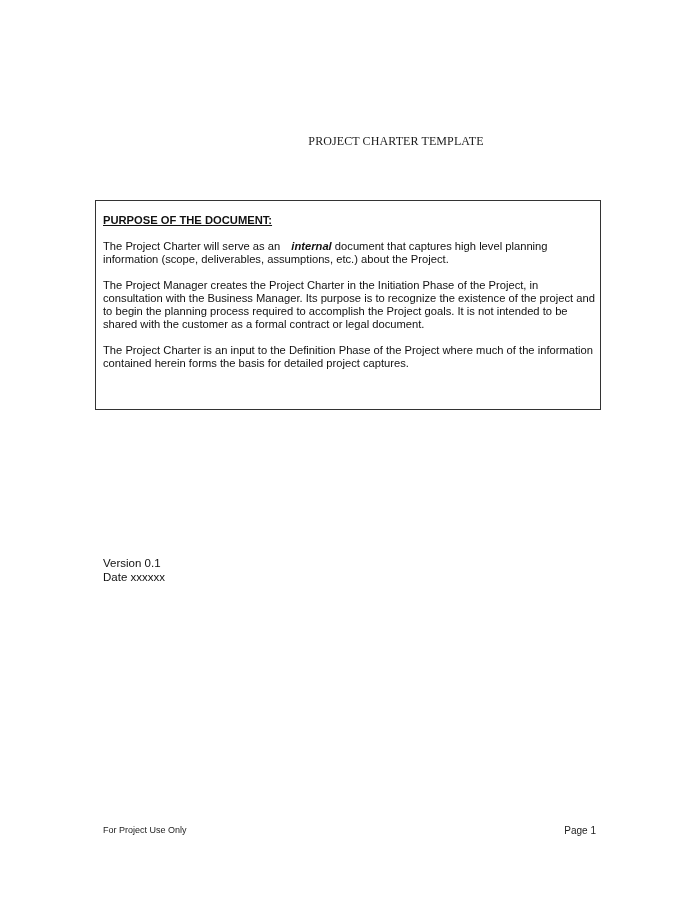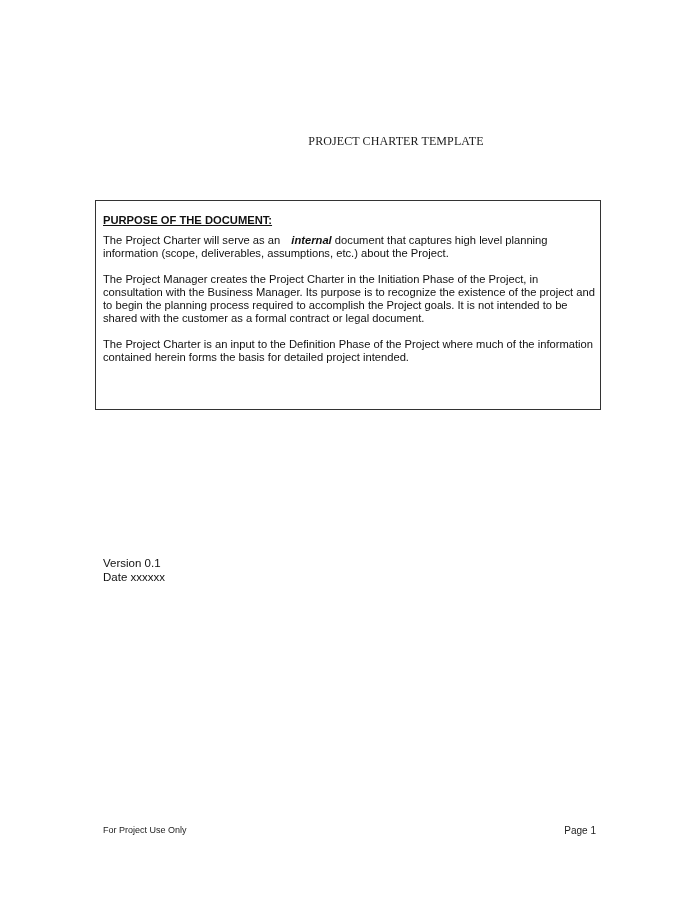--- a/index.html
+++ b/index.html
@@ -41,21 +41,21 @@
       top: 13px;
       width: 492px;
       font-family: "Liberation Sans", sans-serif;
       font-size: 11.2px;
       line-height: 13px;
       color: #111111;
     }
     .box-heading {
       font-weight: bold;
       text-decoration: underline;
-      margin: 0 0 7px 0;
+      margin: 0 0 13px 0;
     }
     .box-para {
       margin: 0 0 13px 0;
     }
     .box-para em {
       font-weight: bold;
       font-style: italic;
       margin-left: 8px;
     }
     .version-block {
@@ -88,21 +88,21 @@
 </head>
 <body>
 
 <div class="doc-title">PROJECT CHARTER TEMPLATE</div>
 
 <div class="purpose-box">
   <div class="box-inner">
     <p class="box-heading">PURPOSE OF THE DOCUMENT:</p>
     <p class="box-para"><span>The Project Charter will serve as an </span><em>internal</em><span> document that captures high level planning information (scope, deliverables, assumptions, etc.) about the Project.</span></p>
     <p class="box-para">The Project Manager creates the Project Charter in the Initiation Phase of the Project, in consultation with the Business Manager.  Its purpose is to recognize the existence of the project and to begin the planning process required to accomplish the Project goals.  It is not intended to be shared with the customer as a formal contract or legal document.</p>
-    <p class="box-para">The Project Charter is an input to the Definition Phase of the Project where much of the information contained herein forms the basis for detailed project intended.</p>
+    <p class="box-para">The Project Charter is an input to the Definition Phase of the Project where much of the information contained herein forms the basis for detailed project captures.</p>
   </div>
 </div>
 
 <div class="version-block">
   <div>Version 0.1</div>
   <div>Date xxxxxx</div>
 </div>
 
 <div class="footer-left">For Project Use Only</div>
 <div class="footer-right">Page 1</div>

